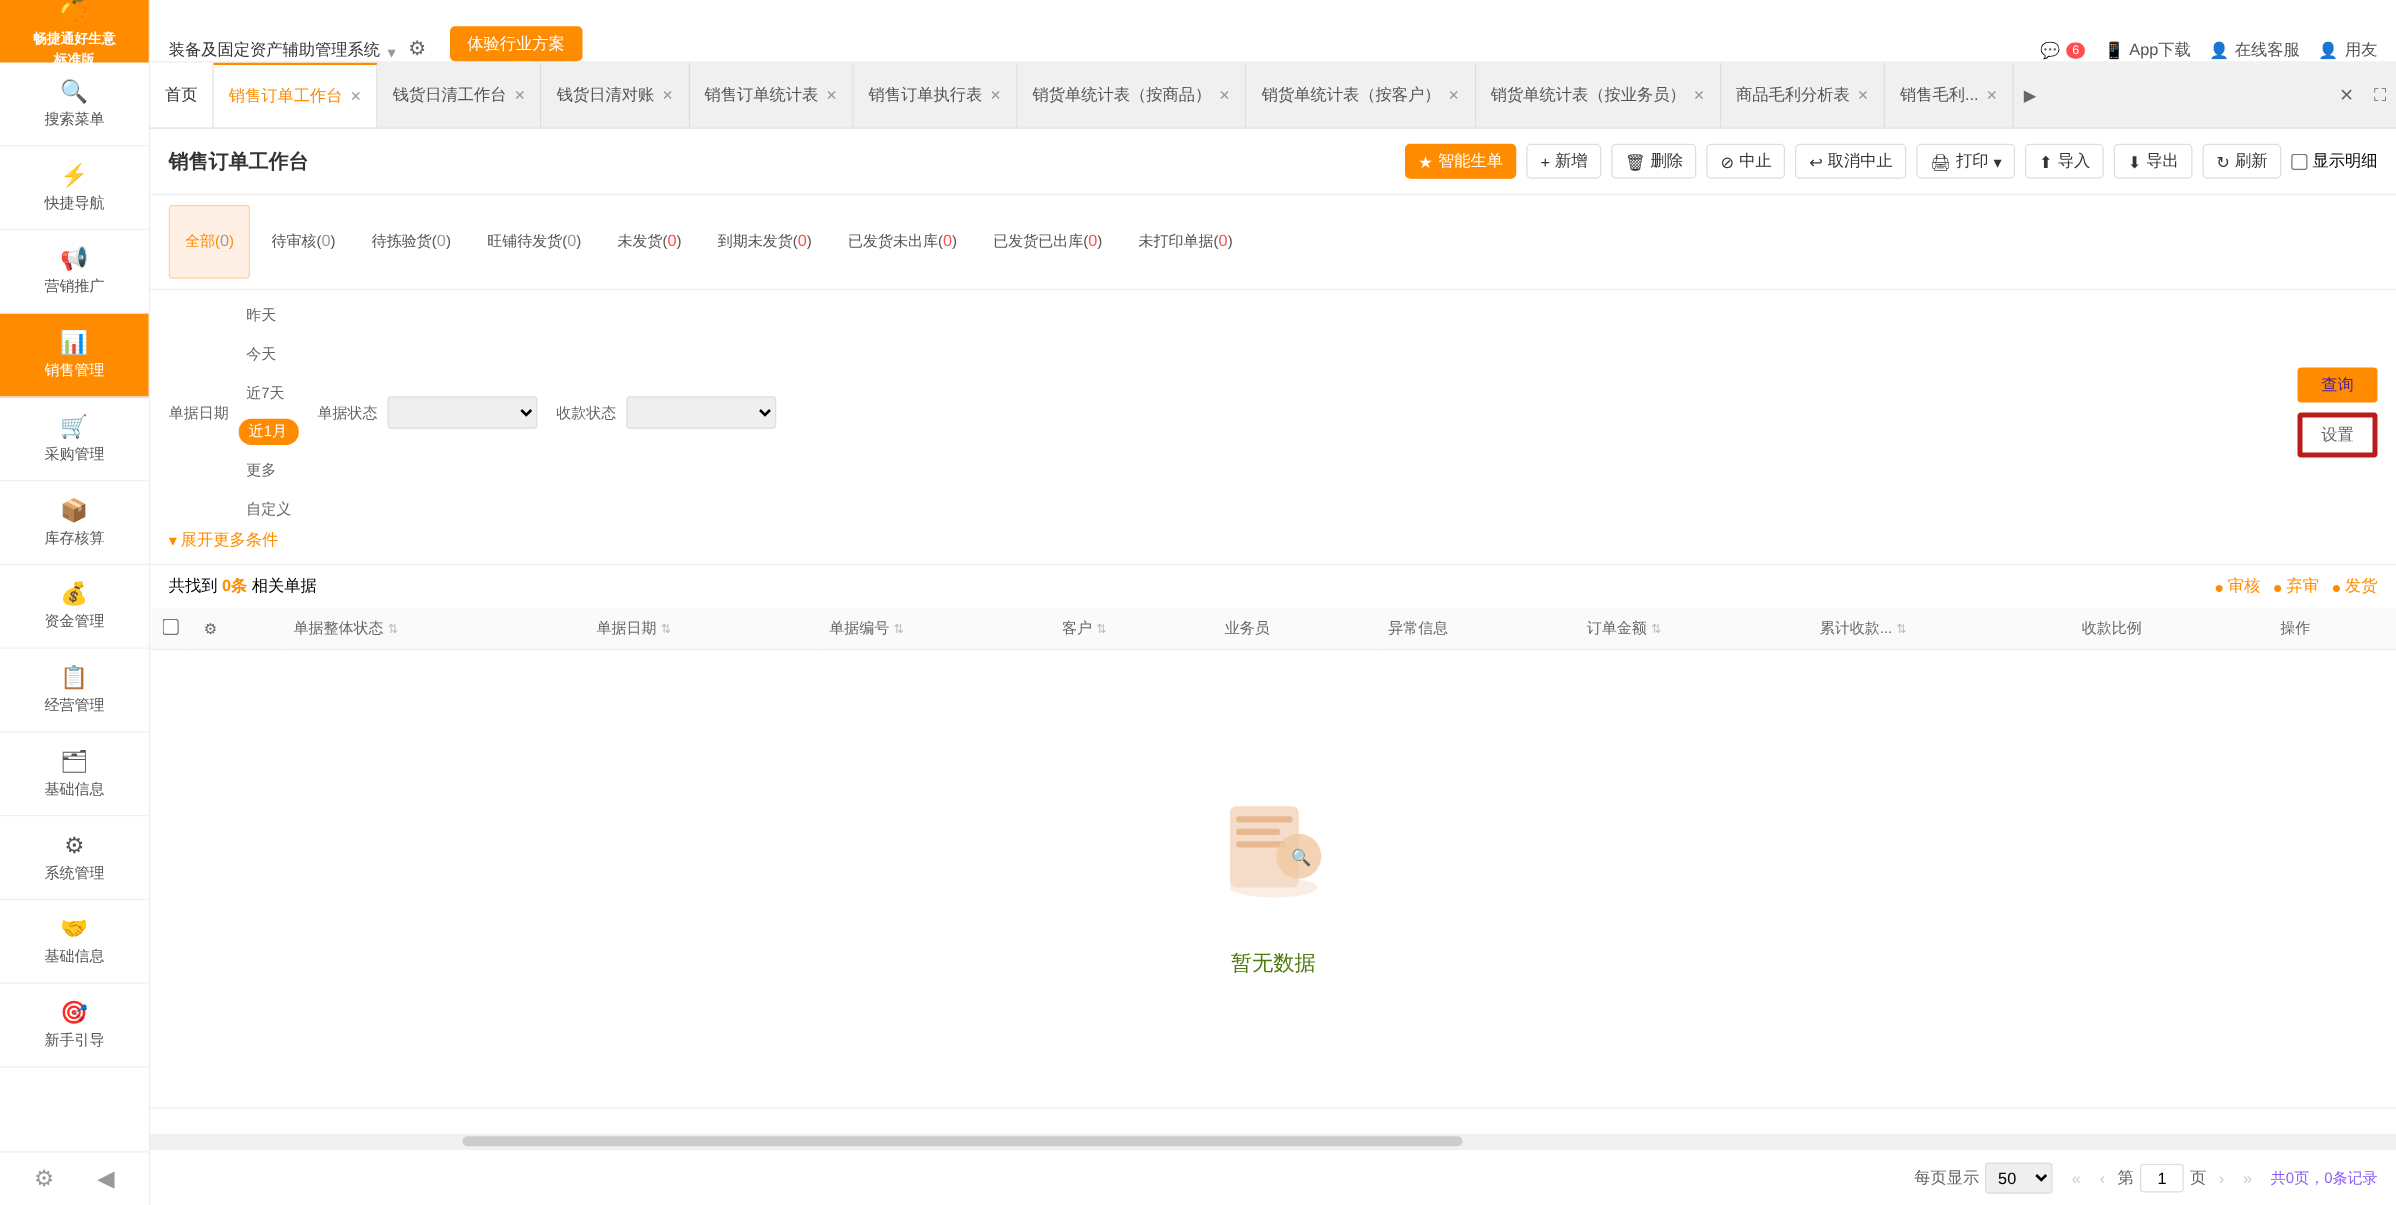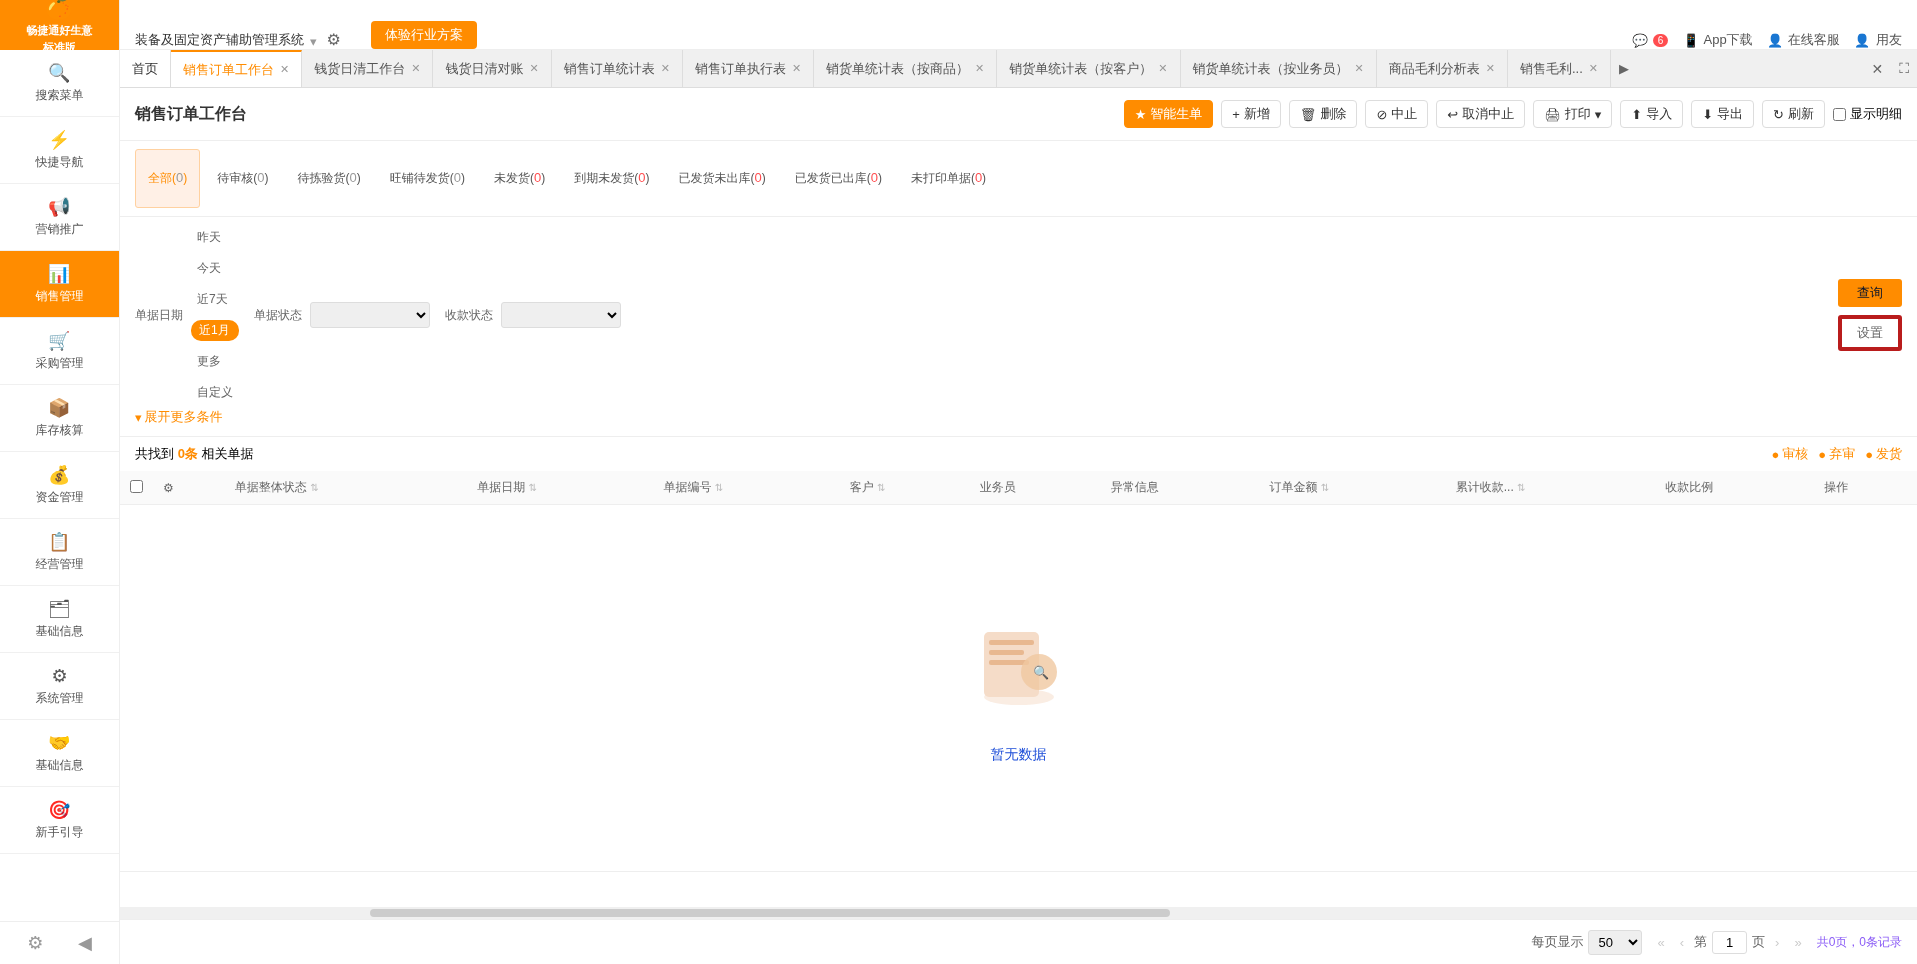--- a/index.html
+++ b/index.html
@@ -15,29 +15,29 @@
     .sidebar-item.active { background: #ff8c00; color: white; }
     .sidebar-item .icon { font-size: 18px; margin-bottom: 3px; }
     .sidebar-item .label { font-size: 12px; }
     .sidebar-bottom { display: flex; align-items: center; justify-content: space-around; padding: 10px; border-top: 1px solid #eee; }
 
     
     .main { flex: 1; display: flex; flex-direction: column; overflow: hidden; }
 
     
     .topbar { height: 50px; background: white; display: flex; align-items: flex-end; padding: 0 15px; border-bottom: 1px solid #eee; flex-shrink: 0; }
-    .topbar-btn { background: #ff8c00; color: white; border: none; padding: 5px 14px; border-radius: 4px; cursor: pointer; font-size: 13px; margin-left: 20px; }
+    .topbar-btn { background: #ff8c00; color: white; border: none; padding: 5px 14px; border-radius: 4px; cursor: pointer; font-size: 13px; margin-left: 9px; }
     .topbar-actions { display: flex; align-items: center; gap: 15px; color: #555; }
     .topbar-actions .action-item { display: flex; align-items: center; gap: 4px; cursor: pointer; font-size: 13px; }
     .topbar-actions .badge { background: #ff4d4f; color: white; border-radius: 10px; font-size: 10px; padding: 1px 5px; }
     .gear-icon { font-size: 16px; cursor: pointer; color: #666; margin-right: 10px; }
     .user-info { display: flex; align-items: center; gap: 5px; cursor: pointer; }
 
     
-    .tabbar { height: 38px; background: #f0f0f0; display: flex; align-items: center; overflow: hidden; flex-shrink: 0; border-bottom: 1px solid #ddd; }
+    .tabbar { height: 53px; background: #f0f0f0; display: flex; align-items: center; overflow: hidden; flex-shrink: 0; border-bottom: 1px solid #ddd; }
     .tab { display: flex; align-items: center; padding: 0 12px; height: 100%; font-size: 12px; cursor: pointer; white-space: nowrap; border-right: 1px solid #ddd; color: #555; background: #f0f0f0; }
     .tab.active { background: white; color: #ff8c00; border-top: 2px solid #ff8c00; }
     .tab:first-child { background: white; color: #333; }
     .tab .close-btn { margin-left: 6px; font-size: 11px; color: #999; }
     .tab-overflow { display: flex; align-items: center; padding: 0 8px; cursor: pointer; color: #666; }
     .tab-actions { display: flex; align-items: center; margin-left: auto; }
     .tab-action-btn { padding: 0 8px; height: 38px; display: flex; align-items: center; cursor: pointer; color: #666; font-size: 14px; }
 
     
     .content { flex: 1; overflow: hidden; display: flex; flex-direction: column; background: white; }
@@ -59,37 +59,37 @@
     .search-row { display: flex; align-items: center; gap: 15px; }
     .search-field { display: flex; align-items: center; gap: 8px; }
     .search-label { color: #666; font-size: 12px; white-space: nowrap; }
     .date-range { display: flex; align-items: center; gap: 5px; font-size: 12px; color: #666; }
     .date-quick { display: flex; gap: 5px; flex-direction: column; }
     .date-btn { padding: 2px 6px; cursor: pointer; font-size: 12px; color: #666; }
     .date-btn.active { background: #ff8c00; color: white; border-radius: 10px; padding: 2px 8px; }
     .date-divider { color: #ddd; }
     .expand-btn { color: #ff8c00; cursor: pointer; font-size: 12px; display: flex; align-items: center; gap: 3px; margin-left: auto; }
     .select-input { border: 1px solid #ddd; padding: 4px 8px; border-radius: 3px; font-size: 12px; min-width: 120px; }
-    .query-btn { background: #ff8c00; color: #0f172a; border: none; padding: 5px 15px; border-radius: 3px; cursor: pointer; font-size: 13px; }
+    .query-btn { background: #ff8c00; color: #4c1d95; border: none; padding: 5px 15px; border-radius: 3px; cursor: pointer; font-size: 13px; }
     .setting-btn { background: white; color: #666; border: 4px solid #b91c1c; padding: 5px 15px; border-radius: 3px; cursor: pointer; font-size: 13px; }
 
     
     .table-area { flex: 1; overflow: hidden; display: flex; flex-direction: column; }
     .table-toolbar { padding: 8px 15px; display: flex; align-items: center; justify-content: space-between; flex-shrink: 0; }
     .table-actions { display: flex; gap: 10px; }
     .table-action { font-size: 12px; color: #ff8c00; cursor: pointer; display: flex; align-items: center; gap: 3px; }
     .table-scroll { flex: 1; overflow: auto; }
     table { width: 100%; border-collapse: collapse; }
     thead { background: #fafafa; }
     th { padding: 8px 10px; text-align: left; font-weight: normal; color: #666; font-size: 12px; border-bottom: 1px solid #eee; white-space: nowrap; }
     th .sort-icon { color: #bbb; font-size: 10px; }
     td { padding: 8px 10px; border-bottom: 1px solid #eee; font-size: 12px; }
     .empty-state { display: flex; flex-direction: column; align-items: center; justify-content: center; height: 350px; }
     .empty-icon { font-size: 80px; color: #f0cca8; margin-bottom: 15px; }
-    .empty-text { color: #1d4ed8; font-size: 14px; }
+    .empty-text { color: #4d7c0f; font-size: 17px; }
 
     
     .pagination { height: 45px; border-top: 1px solid #eee; display: flex; align-items: center; justify-content: flex-end; padding: 0 15px; gap: 10px; flex-shrink: 0; }
     .page-size { display: flex; align-items: center; gap: 5px; font-size: 12px; color: #666; }
     .page-size select { border: 1px solid #ddd; padding: 3px 5px; border-radius: 3px; }
     .page-nav { display: flex; align-items: center; gap: 5px; font-size: 12px; color: #666; }
     .page-btn { cursor: pointer; color: #666; padding: 2px 5px; }
     .page-btn.disabled { color: #ccc; cursor: not-allowed; }
     .page-input { border: 1px solid #ddd; width: 35px; text-align: center; padding: 3px; border-radius: 3px; }
     .page-total { font-size: 12px; color: #8b5cf6; }

